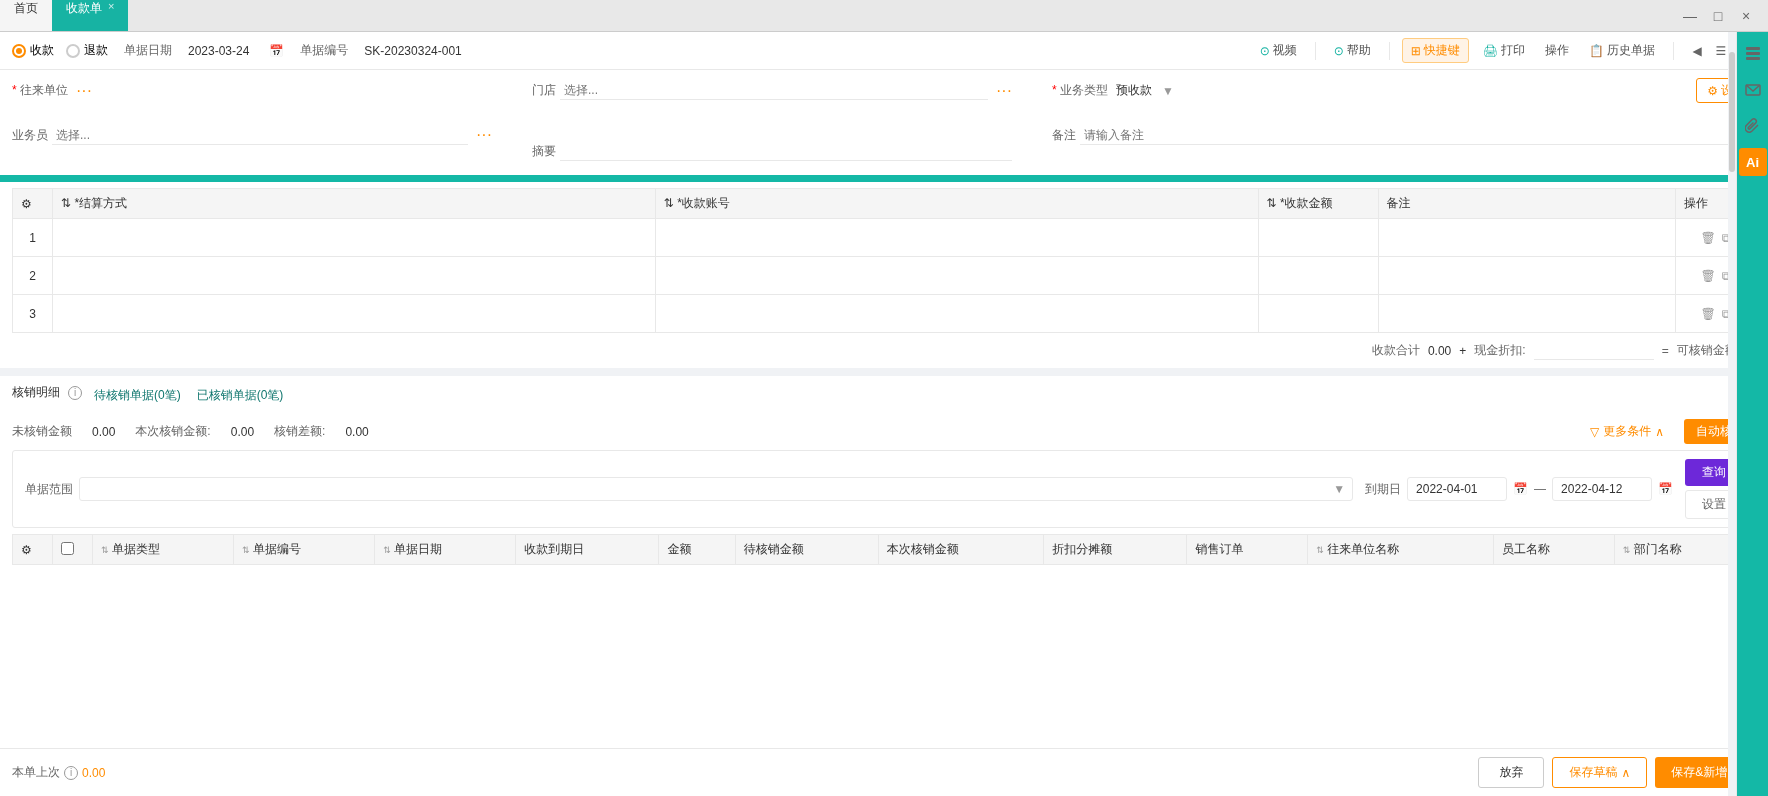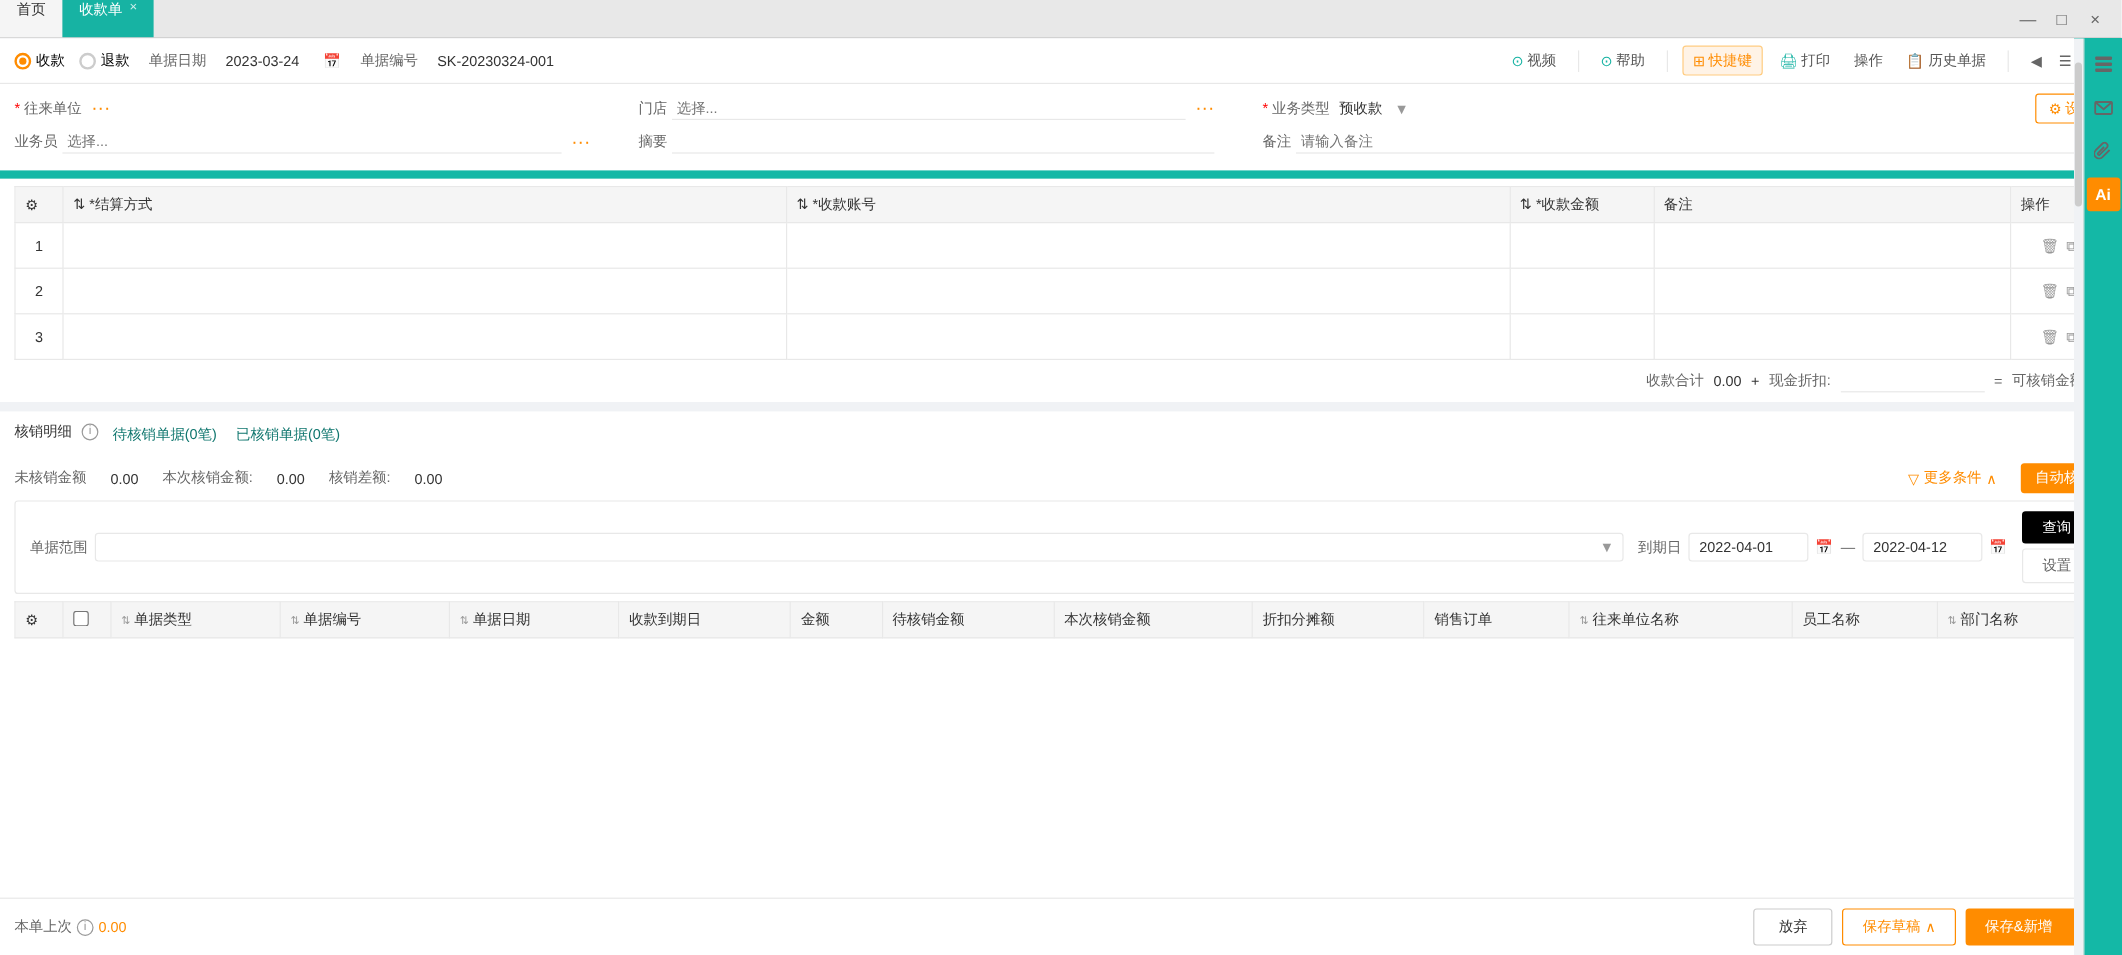--- a/index.html
+++ b/index.html
@@ -285,21 +285,21 @@
     }
     .date-input {
       border: 1px solid #e8e8e8;
       border-radius: 3px;
       padding: 4px 8px;
       outline: none;
       color: #333;
       width: 100px;
     }
     .query-btn {
-      background: #000000;
+      background: #6d28d9;
       color: #fff;
       border: none;
       padding: 5px 16px;
       border-radius: 3px;
       cursor: pointer;
     }
     .settings-btn2 {
       border: 1px solid #e8e8e8;
       color: #666;
       padding: 5px 16px;
@@ -354,21 +354,21 @@
       cursor: pointer;
       display: flex; align-items: center; gap: 4px;
     }
     .btn-save {
       background: #ff8c00;
       color: #fff;
       border: none;
       padding: 6px 16px;
       border-radius: 3px;
       cursor: pointer;
-      display: flex; align-items: center; gap: 21px;
+      display: flex; align-items: center; gap: 4px;
     }
 
     
     .right-sidebar {
       position: fixed;
       right: 0;
       top: 32px;
       width: 32px;
       height: calc(796px - 32px);
       background: #14b8a6;
@@ -500,21 +500,21 @@
           <span>设置</span>
         </div>
       </div>
     </div>
     <div class="form-row">
       <div class="form-field" style="max-width:480px;">
         <span class="field-label">业务员</span>
         <input class="field-input" type="text" placeholder="选择..." style="">
         <span class="field-more">···</span>
       </div>
-      <div class="form-field" style="max-width:480px; margin-left:40px;">
+      <div class="form-field" style="max-width:480px; margin-left:40px;margin-top:33px;">
         <span class="field-label">摘要</span>
         <input class="field-input" type="text" style="flex: 1 1 0%;">
       </div>
       <div class="form-field" style="margin-left:40px; flex:1;">
         <span class="field-label">备注</span>
         <input class="field-input" type="text" style="flex: 1 1 0%;" placeholder="请输入备注">
       </div>
     </div>
   </div>
 

